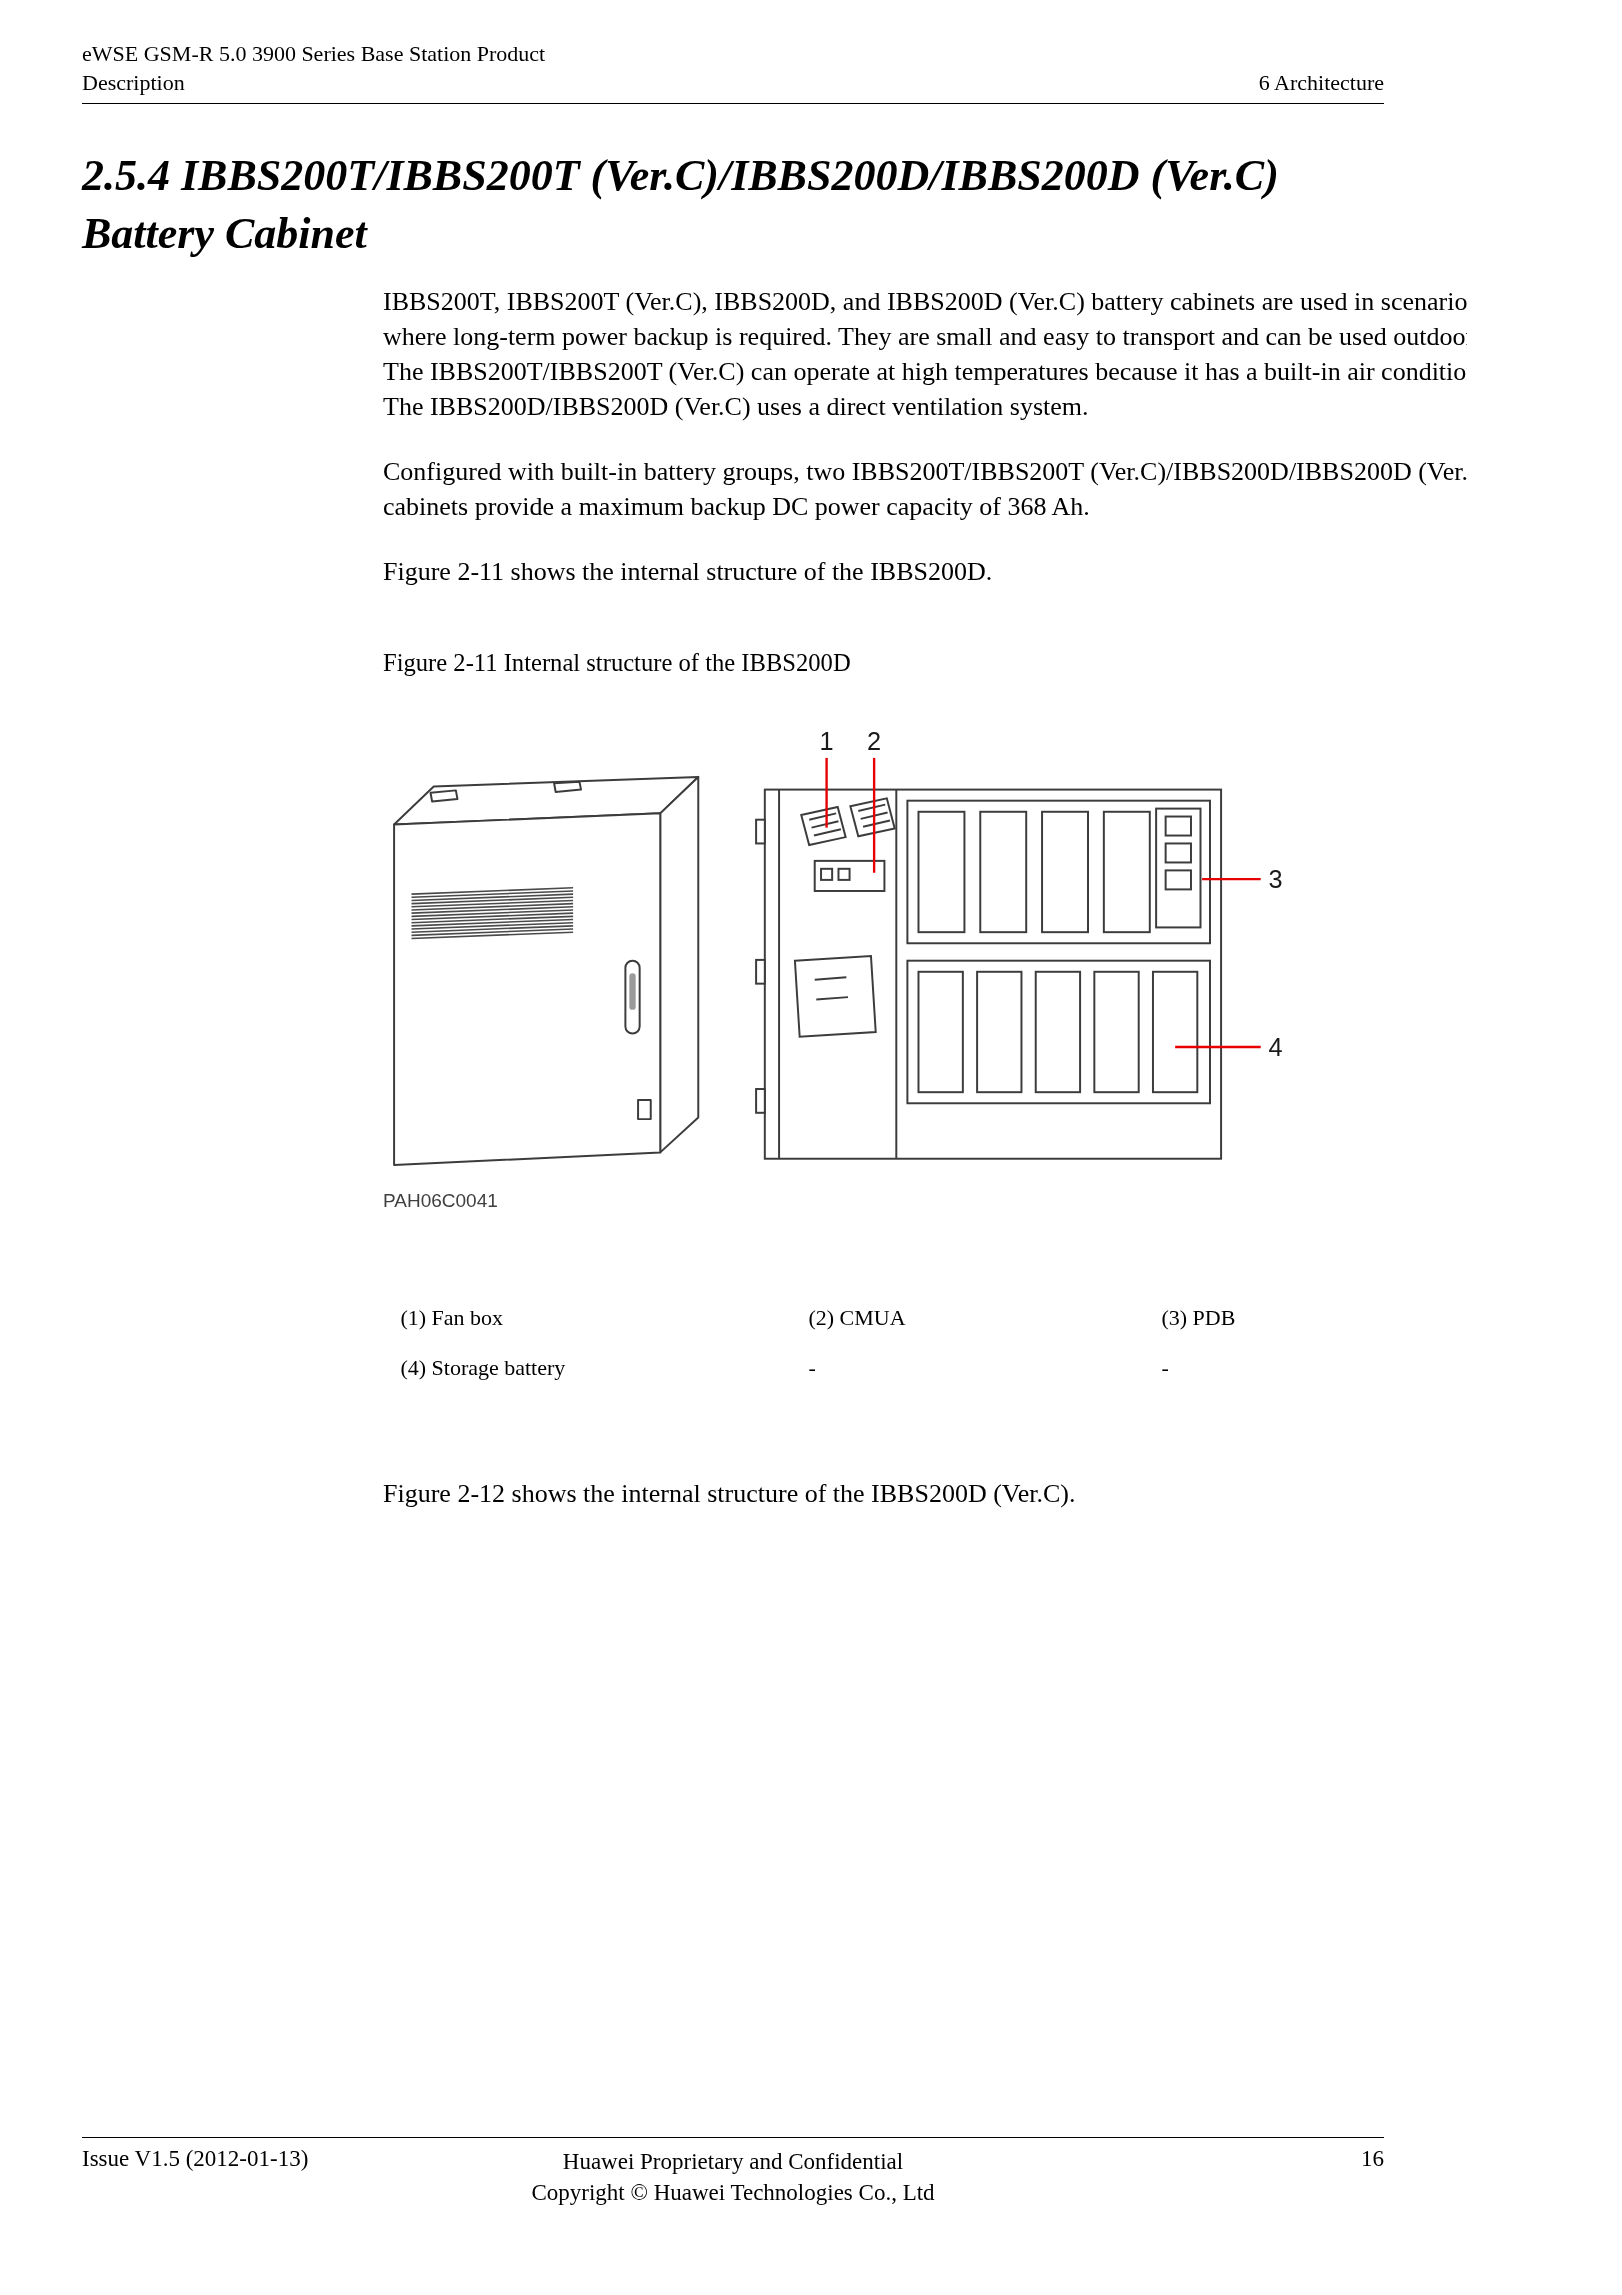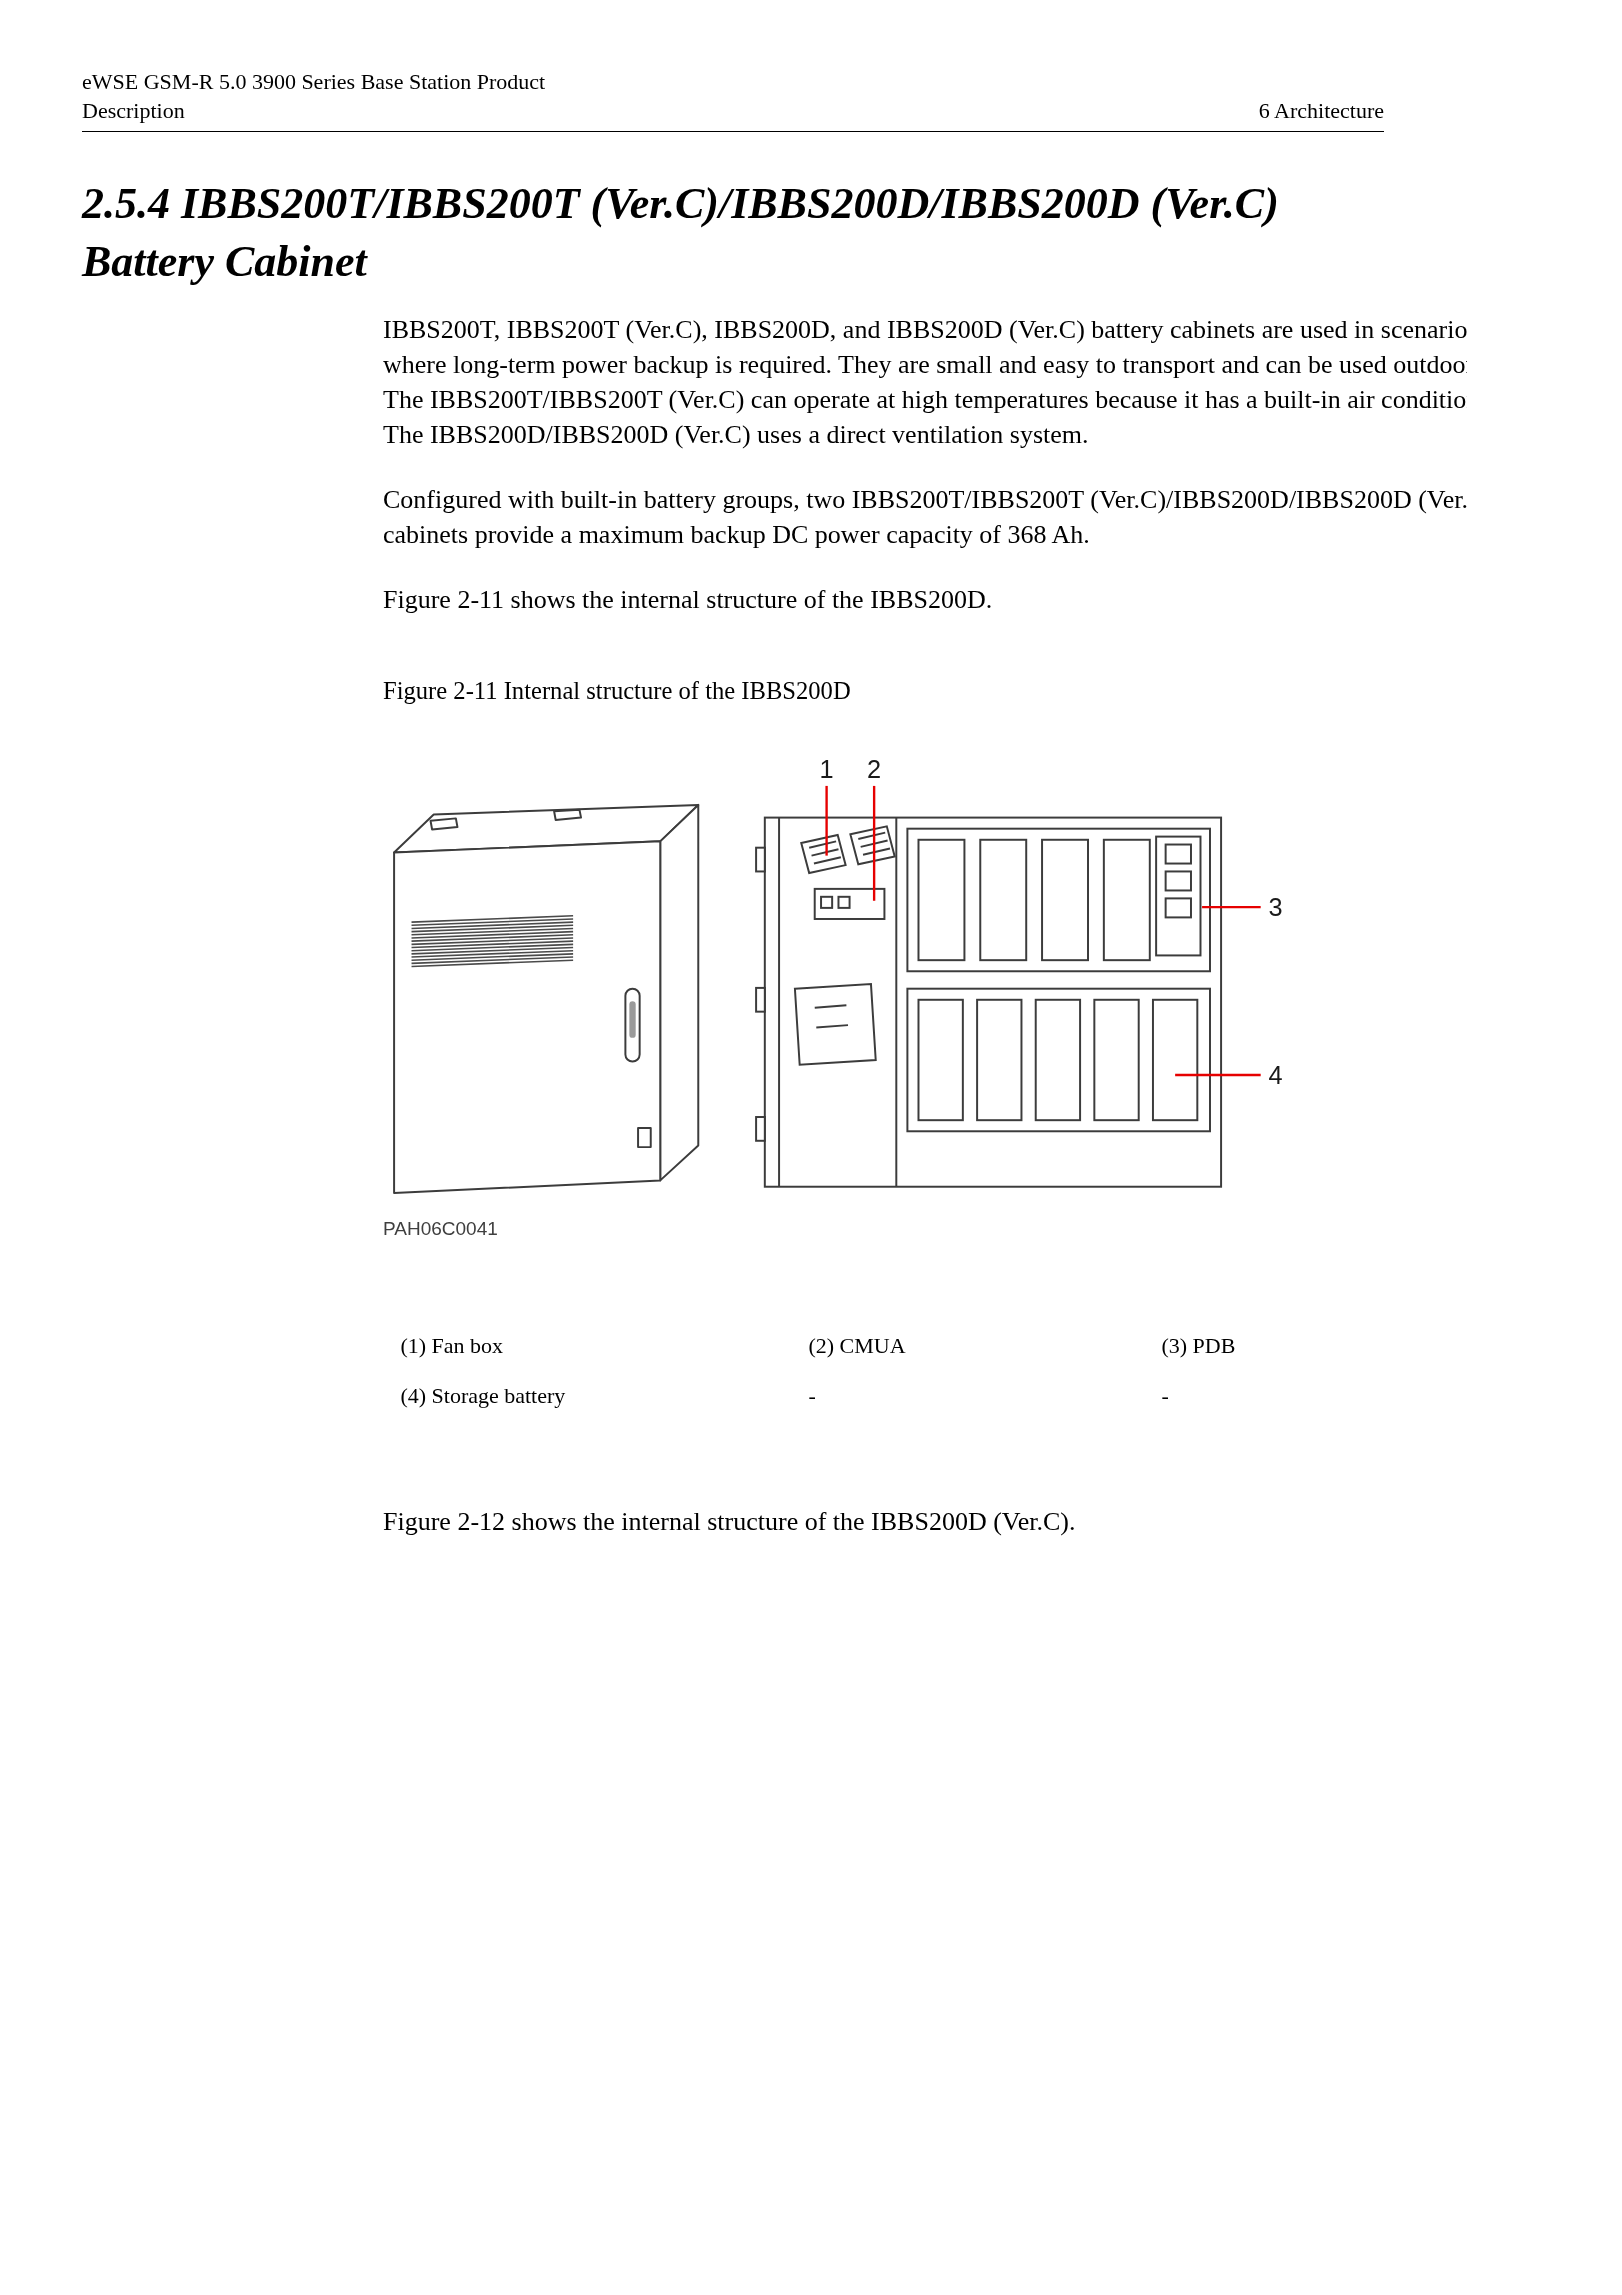--- a/index.html
+++ b/index.html
@@ -8,21 +8,21 @@
     background: #ffffff;
   }
   .page {
     position: relative;
     width: 1467px;
     height: 2295px;
     background: #ffffff;
     color: #000000;
     font-family: "Liberation Serif", serif;
     box-sizing: border-box;
-    padding: 68px 83px 0 82px;
+    padding: 40px 83px 0 82px;
     overflow: hidden;
   }
 
   
   .running-header {
     font-size: 22px;
     line-height: 1.3;
     border-bottom: 1.6px solid #000;
     padding-bottom: 6.3px;
   }
@@ -252,15 +252,23 @@
       <div>(3) PDB</div>
       <div>(4) Storage battery</div>
       <div>-</div>
       <div>-</div>
     </div>
 
     <p class="closing-text">Figure 2-12 shows the internal structure of the IBBS200D (Ver.C).</p>
 
   </div>
 
+  <div class="page-footer">
+    <div>Issue V1.5 (2012-01-13)</div>
+    <div class="f-center">
+      <div>Huawei Proprietary and Confidential</div>
+      <div>Copyright © Huawei Technologies Co., Ltd</div>
+    </div>
+    <div class="f-right">16</div>
+  </div>
 
 </div>
 
 
 </body></html>

